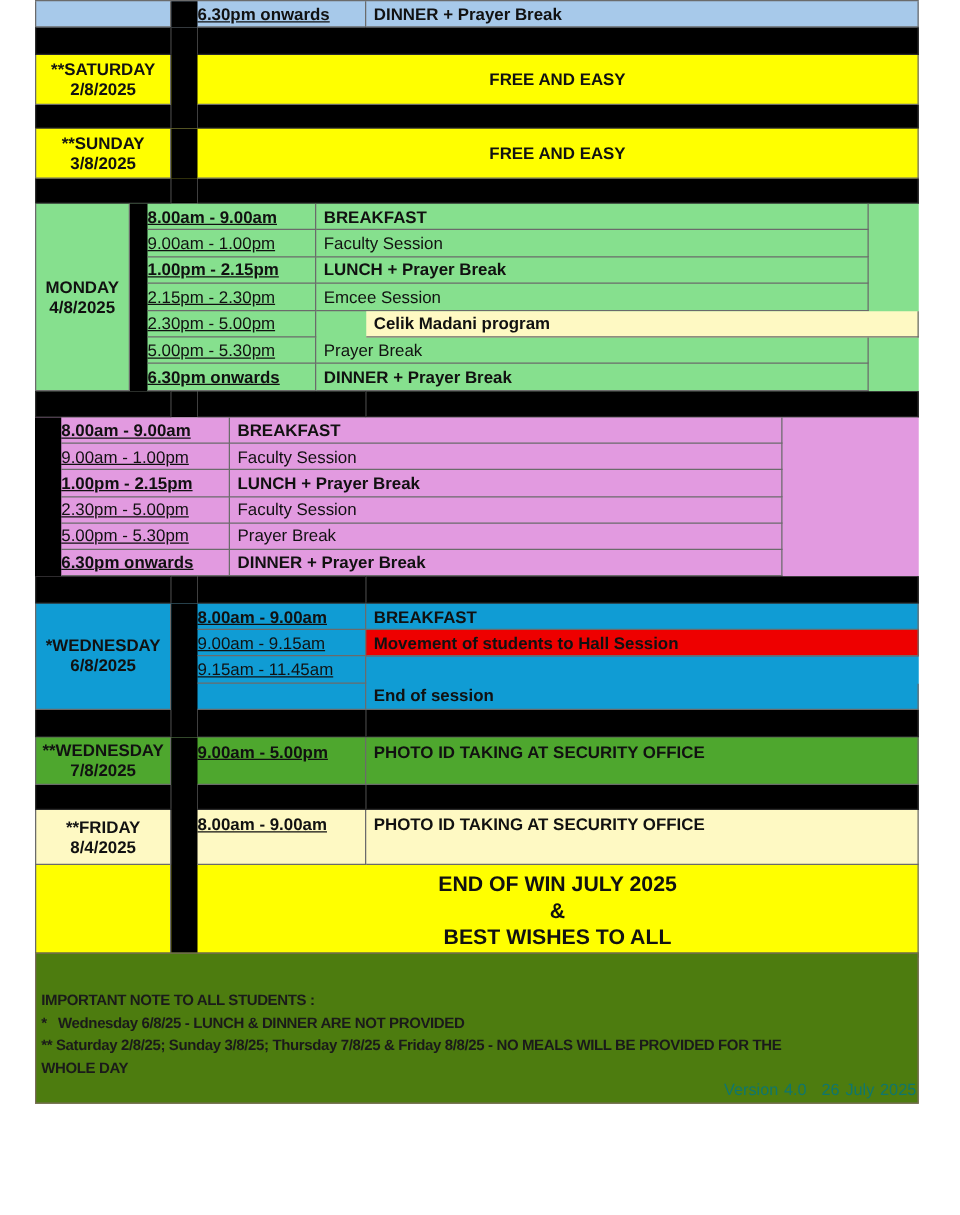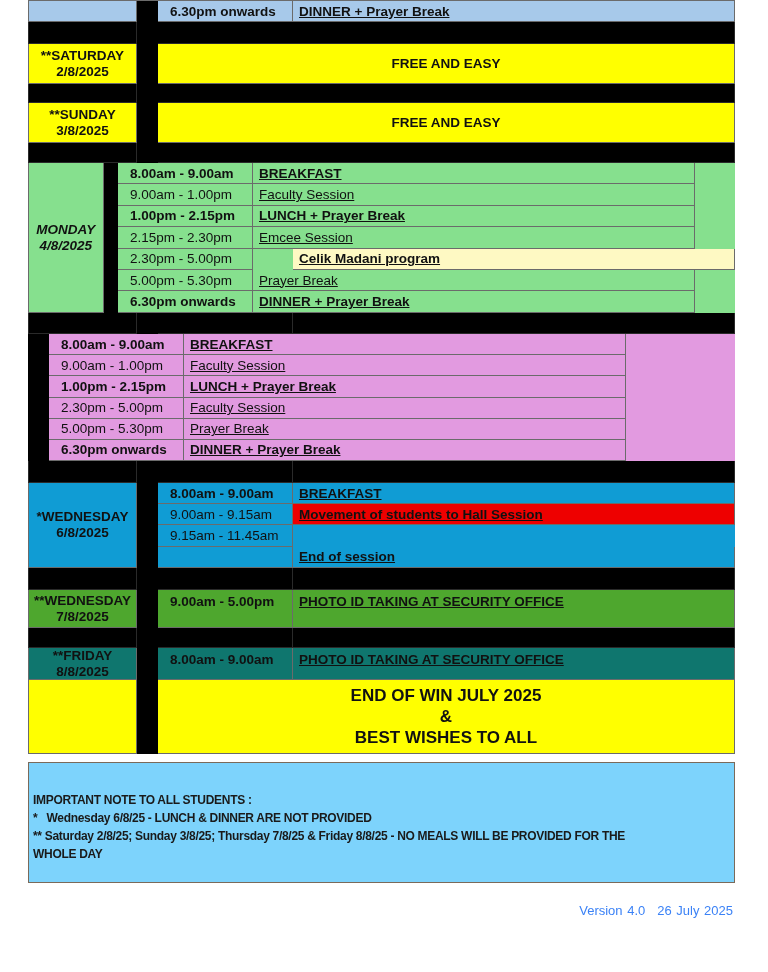--- a/index.html
+++ b/index.html
@@ -4,35 +4,35 @@
 <style>
   html, body { margin:0; padding:0; background:#ffffff; }
   body { width:768px; height:972px; position:relative; overflow:hidden;
          font-family:"Liberation Sans", sans-serif; color:#111; }
   .sheet { position:absolute; left:28px; top:0; width:707px; }
   .row { position:relative; display:flex; width:707px; box-sizing:border-box; }
   .cell { box-sizing:border-box; border-right:1px solid #6b6b6b; border-bottom:1px solid #6b6b6b; font-size:13.5px; }
   .c-day { width:109px; display:flex; align-items:center; justify-content:center; text-align:center;
            font-weight:bold; font-size:13.5px; line-height:16px; border-left:1px solid #6b6b6b; }
   .c-gap { width:21px; background:#000; }
-  .c-time { width:135px; padding-left:12px; display:flex; align-items:center; }
-  .c-act { width:442px; padding-left:6px; display:flex; align-items:center;text-decoration:underline; }
+  .c-time { width:135px; padding-left:0; display:flex; align-items:center;text-decoration:underline; }
+  .c-act { width:442px; padding-left:6px; display:flex; align-items:center; }
   .c-span { width:577px; display:flex; align-items:center; justify-content:center; font-weight:bold; }
   .bold { font-weight:bold; }
   .sep .cell { background:#000; border-color:#2a2a2a; }
   .group { display:flex; }
   .group .sub { display:flex; flex-direction:column; }
   .group .subrow { display:flex; }
   .top-align { align-items:flex-start; padding-top:4px;text-align:center; }
   .note { position:absolute; left:28px; top:762px; width:707px; height:121px; box-sizing:border-box;
-          background:#7dd3fc; border:1px solid #7a6a5a; padding:28px 0 0 4px;
+          background:#4d7c0f; border:1px solid #7a6a5a; padding:28px 0 0 4px;
           font-family:"Liberation Sans", sans-serif; font-weight:bold; font-size:12px; line-height:18px;
           letter-spacing:-0.3px; color:#1a1a1a; }
   .note div { white-space:pre-wrap; }
-  .version { position:absolute; right:35px; top:903px; font-size:13px; color:#3b82f6; word-spacing:1px;margin-left:28px; }
+  .version { position:absolute; right:35px; top:864px; font-size:13px; color:#0f766e; word-spacing:1px;margin-left:28px; }
   .version span + span { margin-left:12px; }
 </style>
 </head>
 <body>
 
 <div class="sheet">
 
   <div class="row" style="height:22px; background:#a7c9ea; border-top:1px solid #6b6b6b;">
     <div class="cell c-day"></div>
     <div class="c-gap"></div>
@@ -74,21 +74,21 @@
     <div class="cell c-span">FREE AND EASY</div>
   </div>
 
   <div class="row sep" style="height:20px;">
     <div class="cell c-day"></div>
       <div class="c-gap"></div>
       <div class="cell c-span"></div>
   </div>
 
   <div class="row group" style="background:#86e08e;">
-    <div class="cell c-day" style="height:150px;font-style:italic;">
+    <div class="cell c-day" style="height:150px;">
       <div>
           <div>MONDAY</div>
           <div>4/8/2025</div>
         </div>
     </div>
     <div class="c-gap" style="height:150px;"></div>
     <div class="sub">
       <div class="subrow" style="height:21.4px;">
         <div class="cell c-time bold">8.00am - 9.00am</div>
         <div class="cell c-act bold">BREAKFAST</div>
@@ -210,25 +210,25 @@
     <div class="cell c-act bold top-align">PHOTO ID TAKING AT SECURITY OFFICE</div>
   </div>
 
   <div class="row sep" style="height:20px;">
     <div class="cell c-day"></div>
       <div class="c-gap"></div>
       <div class="cell c-time"></div>
       <div class="cell c-act"></div>
   </div>
 
-  <div class="row" style="height:32px; background:#0f766e;">
+  <div class="row" style="height:44px; background:#fef9c3;">
     <div class="cell c-day">
       <div>
           <div>**FRIDAY</div>
-          <div>8/8/2025</div>
+          <div>8/4/2025</div>
         </div>
     </div>
     <div class="c-gap"></div>
     <div class="cell c-time bold top-align">8.00am - 9.00am</div>
     <div class="cell c-act bold top-align">PHOTO ID TAKING AT SECURITY OFFICE</div>
   </div>
 
   <div class="row" style="height:74px; background:#ffff00;">
     <div class="cell c-day"></div>
     <div class="c-gap"></div>

